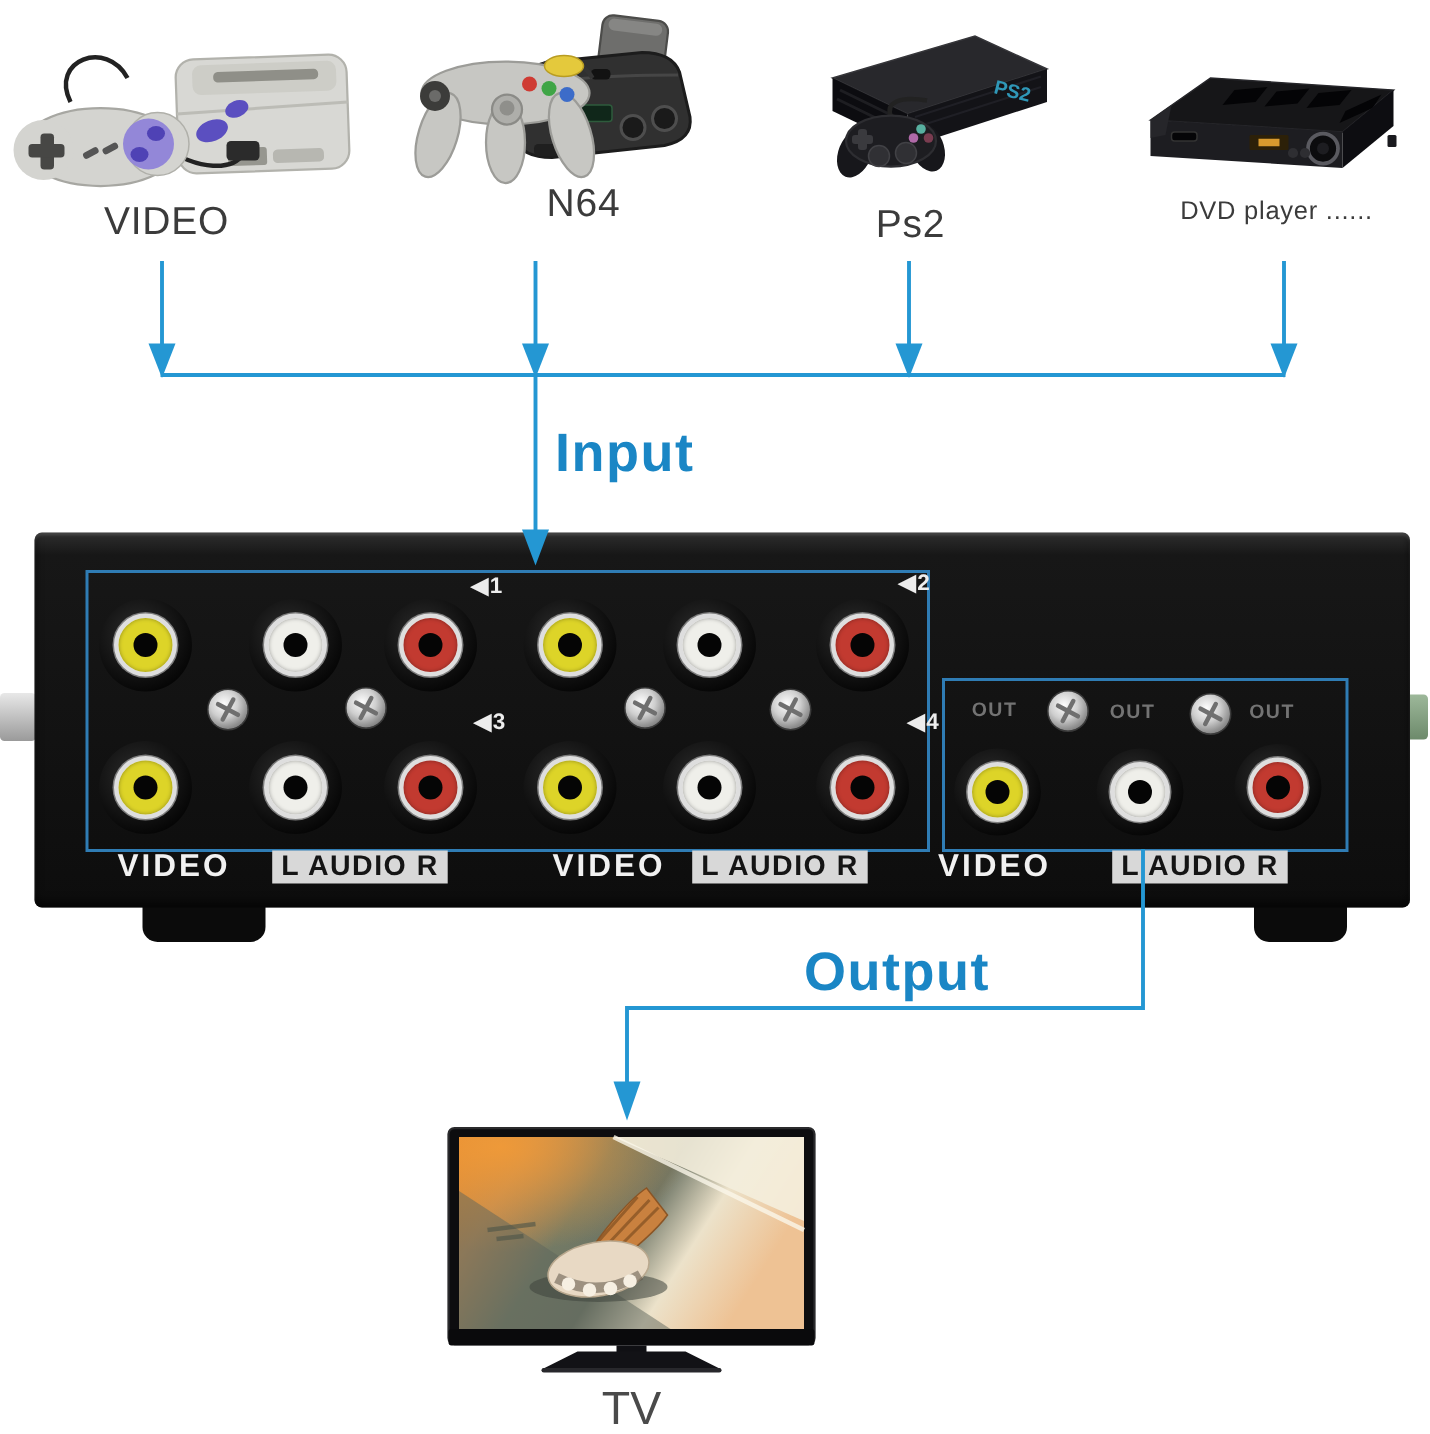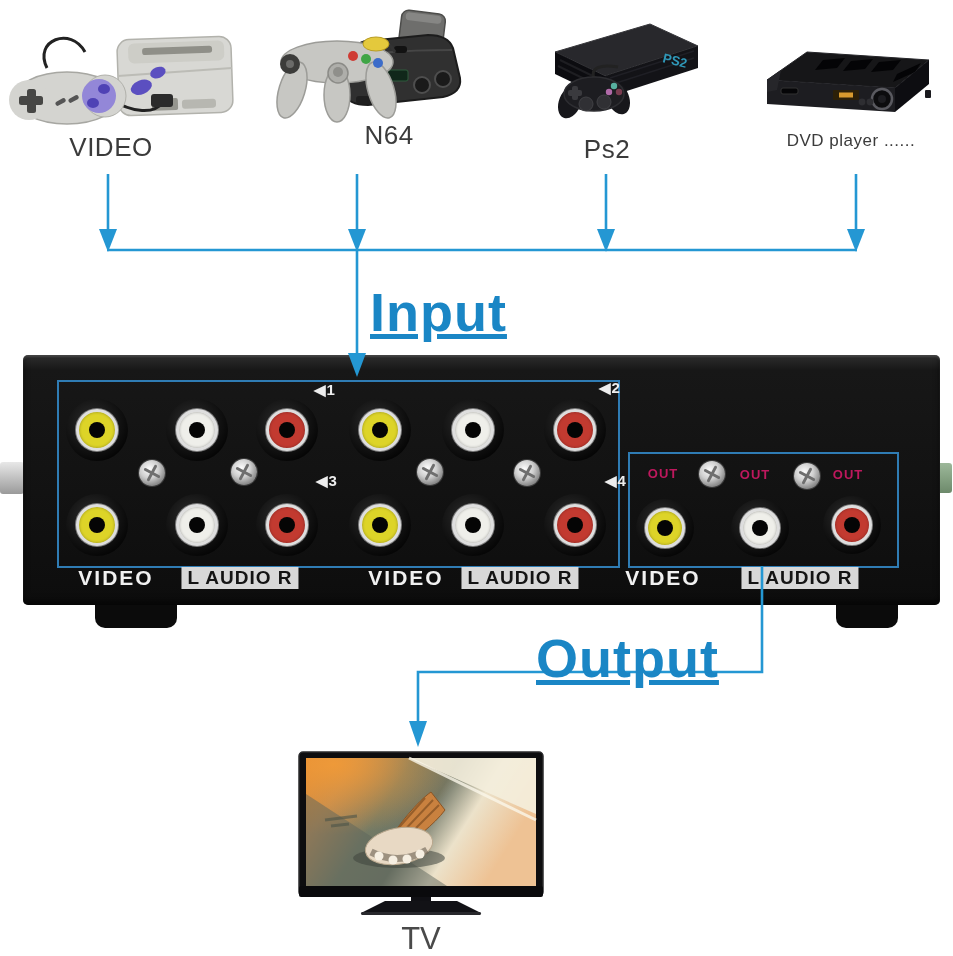--- a/index.html
+++ b/index.html
@@ -7,22 +7,22 @@
   #canvas{position:relative;width:953px;height:956px;background:#fff;overflow:hidden;}
 
   
   .device{position:absolute;}
   .device-label{position:absolute;transform:translateX(-50%);color:#3b3b3b;
     font-size:26px;letter-spacing:.5px;white-space:nowrap;}
 
   
   #connectors{position:absolute;left:0;top:0;width:953px;height:956px;
     pointer-events:none;z-index:6;}
-  .flow-label{position:absolute;font-weight:bold;font-size:54px;
-    color:var(--label_blue,#1a86c5);z-index:7;letter-spacing:1px;text-decoration:underline;}
+  .flow-label{position:absolute;font-weight:bold;font-size:36px;
+    color:var(--label_blue,#1a86c5);z-index:7;letter-spacing:1px;}
 
   
   #switcher{position:absolute;left:23px;top:355px;width:917px;height:250px;
     background:linear-gradient(180deg,#2e2e2e 0%,#171717 6%,#121212 55%,#0d0d0d 100%);
     border-radius:5px;z-index:2;
     box-shadow:inset 0 2px 2px rgba(255,255,255,.12), inset 0 -4px 6px rgba(0,0,0,.6);}
   .foot{position:absolute;height:27px;background:#0b0b0b;border-radius:4px 4px 10px 10px;z-index:1;}
   .side-tab{position:absolute;z-index:1;border-radius:3px;}
   .blue-rect{position:absolute;border:2px solid var(--outline_blue,#2f7cb4);z-index:3;}
 
@@ -43,21 +43,21 @@
   .screw{position:absolute;width:26px;height:26px;border-radius:50%;z-index:4;
     background:radial-gradient(circle at 40% 35%, #fdfdfd 0%, #cfcfcf 40%, #8e8e8e 70%, #565656 100%);
     box-shadow:0 0 0 1px #3a3a3a;}
   .screw::before,.screw::after{content:"";position:absolute;left:50%;top:50%;
     width:18px;height:3px;background:#6f6f6f;border-radius:2px;}
   .screw::before{transform:translate(-50%,-50%) rotate(28deg);}
   .screw::after{transform:translate(-50%,-50%) rotate(118deg);}
 
   .chan{position:absolute;color:#ededed;font-size:15px;font-weight:bold;z-index:5;
     letter-spacing:1px;}
-  .out-label{position:absolute;transform:translate(-50%,-50%);color:#be185d;
+  .out-label{position:absolute;transform:translate(-50%,-50%);color:#737373;
     font-size:13px;font-weight:bold;letter-spacing:1px;z-index:5;}
   .video-label{position:absolute;transform:translateX(-50%);color:#f1f1f1;
     font-size:21px;font-weight:bold;letter-spacing:2px;z-index:5;white-space:nowrap;}
   .audio-chip{position:absolute;transform:translateX(-50%);background:#d8d8d8;
     color:#141414;font-size:19px;font-weight:bold;letter-spacing:1px;padding:0 6px;
     z-index:5;white-space:nowrap;}
 
   
   #tv-label{position:absolute;transform:translateX(-50%);color:#4a4a4a;font-size:31px;}
 </style>

